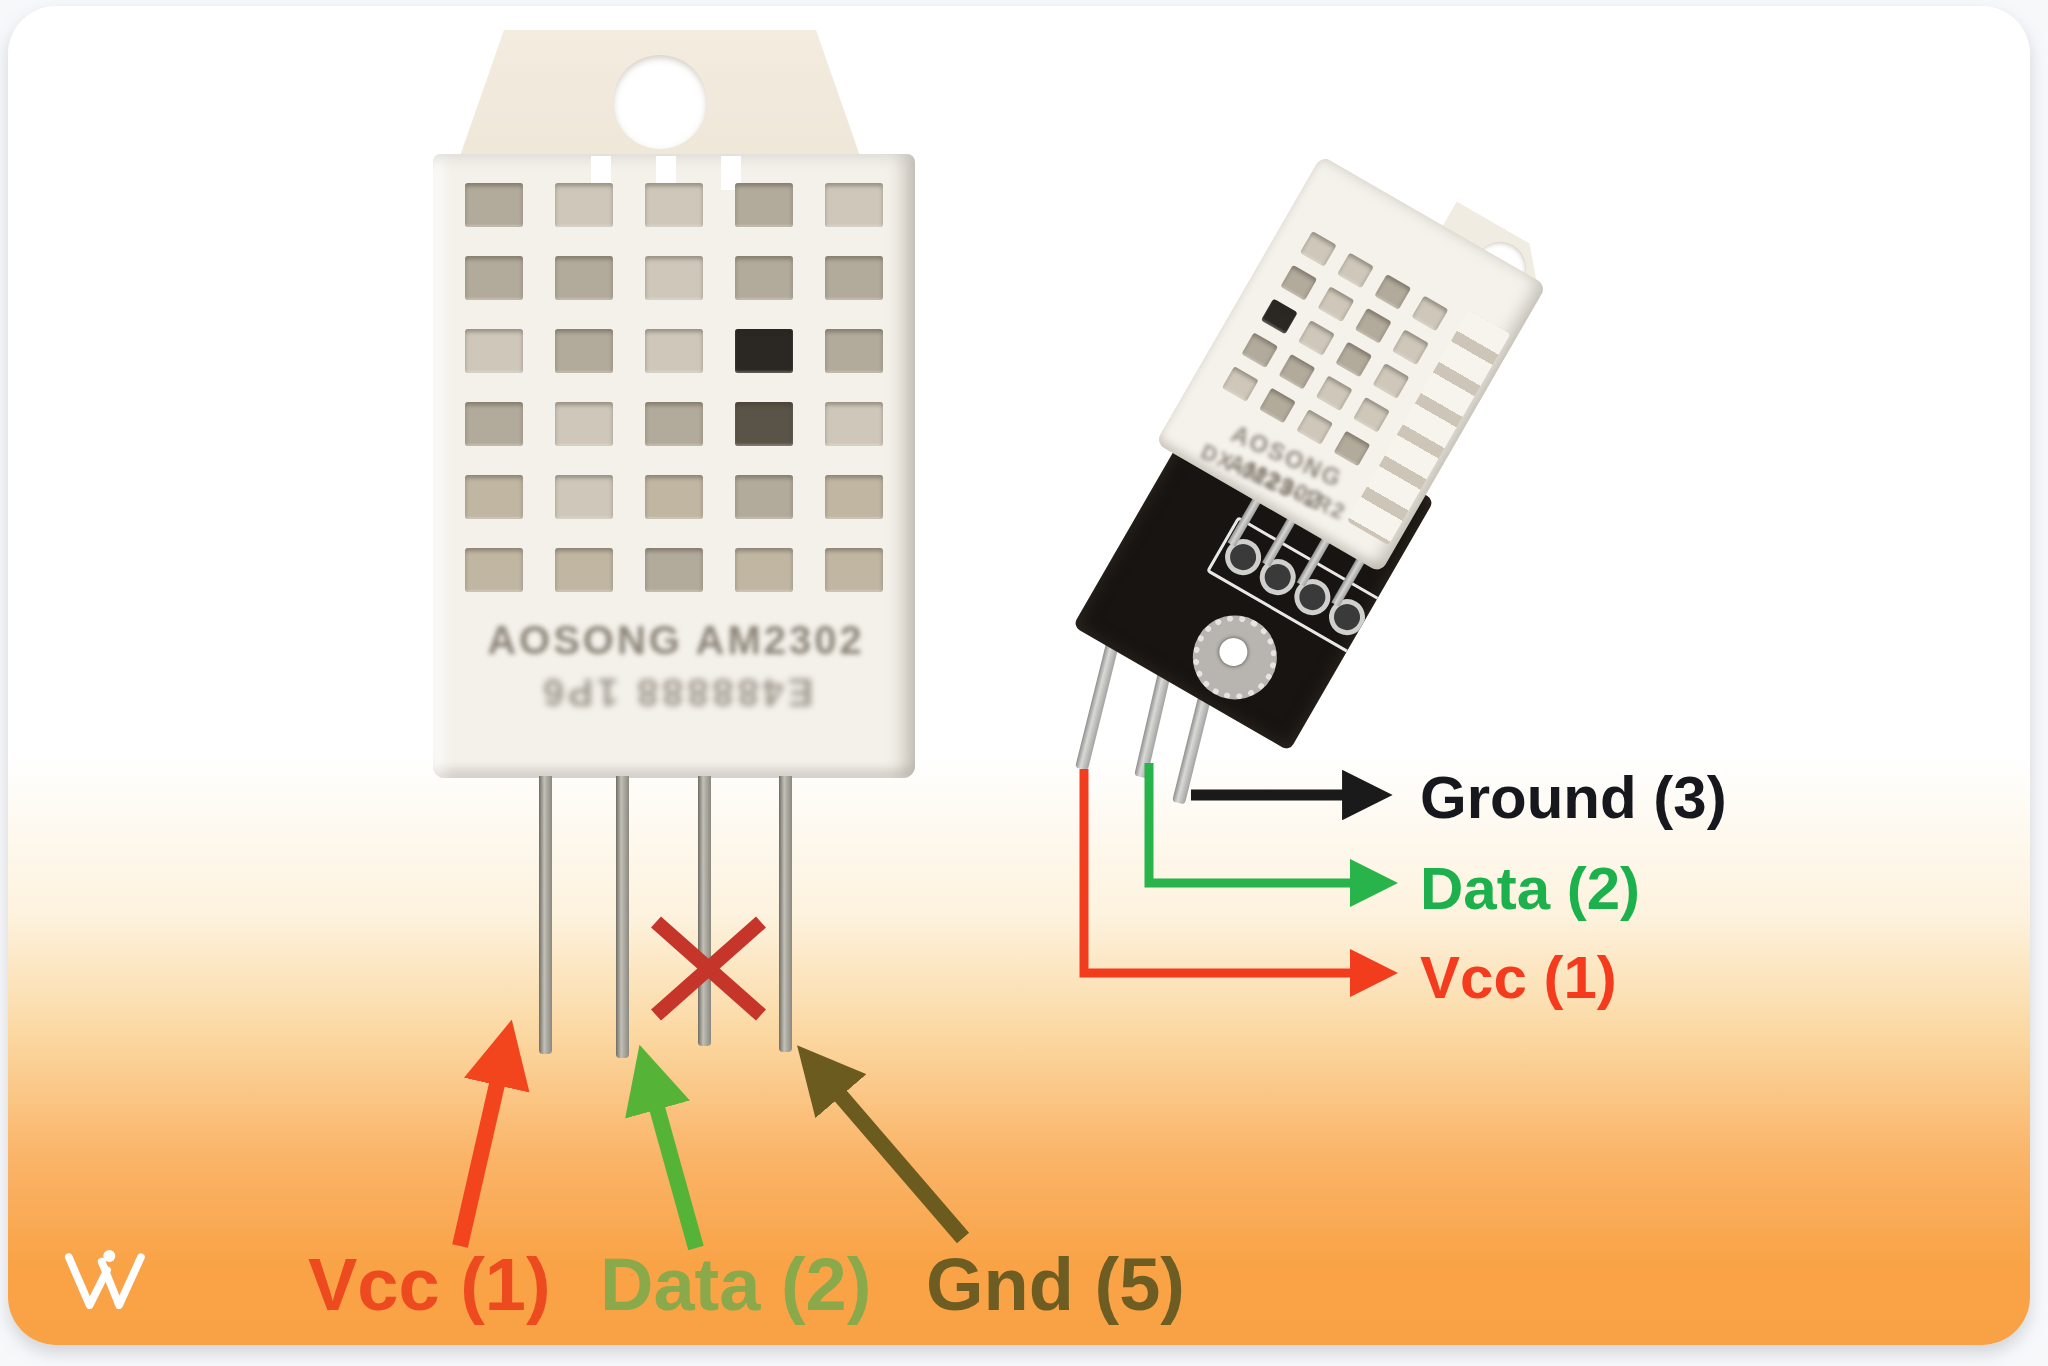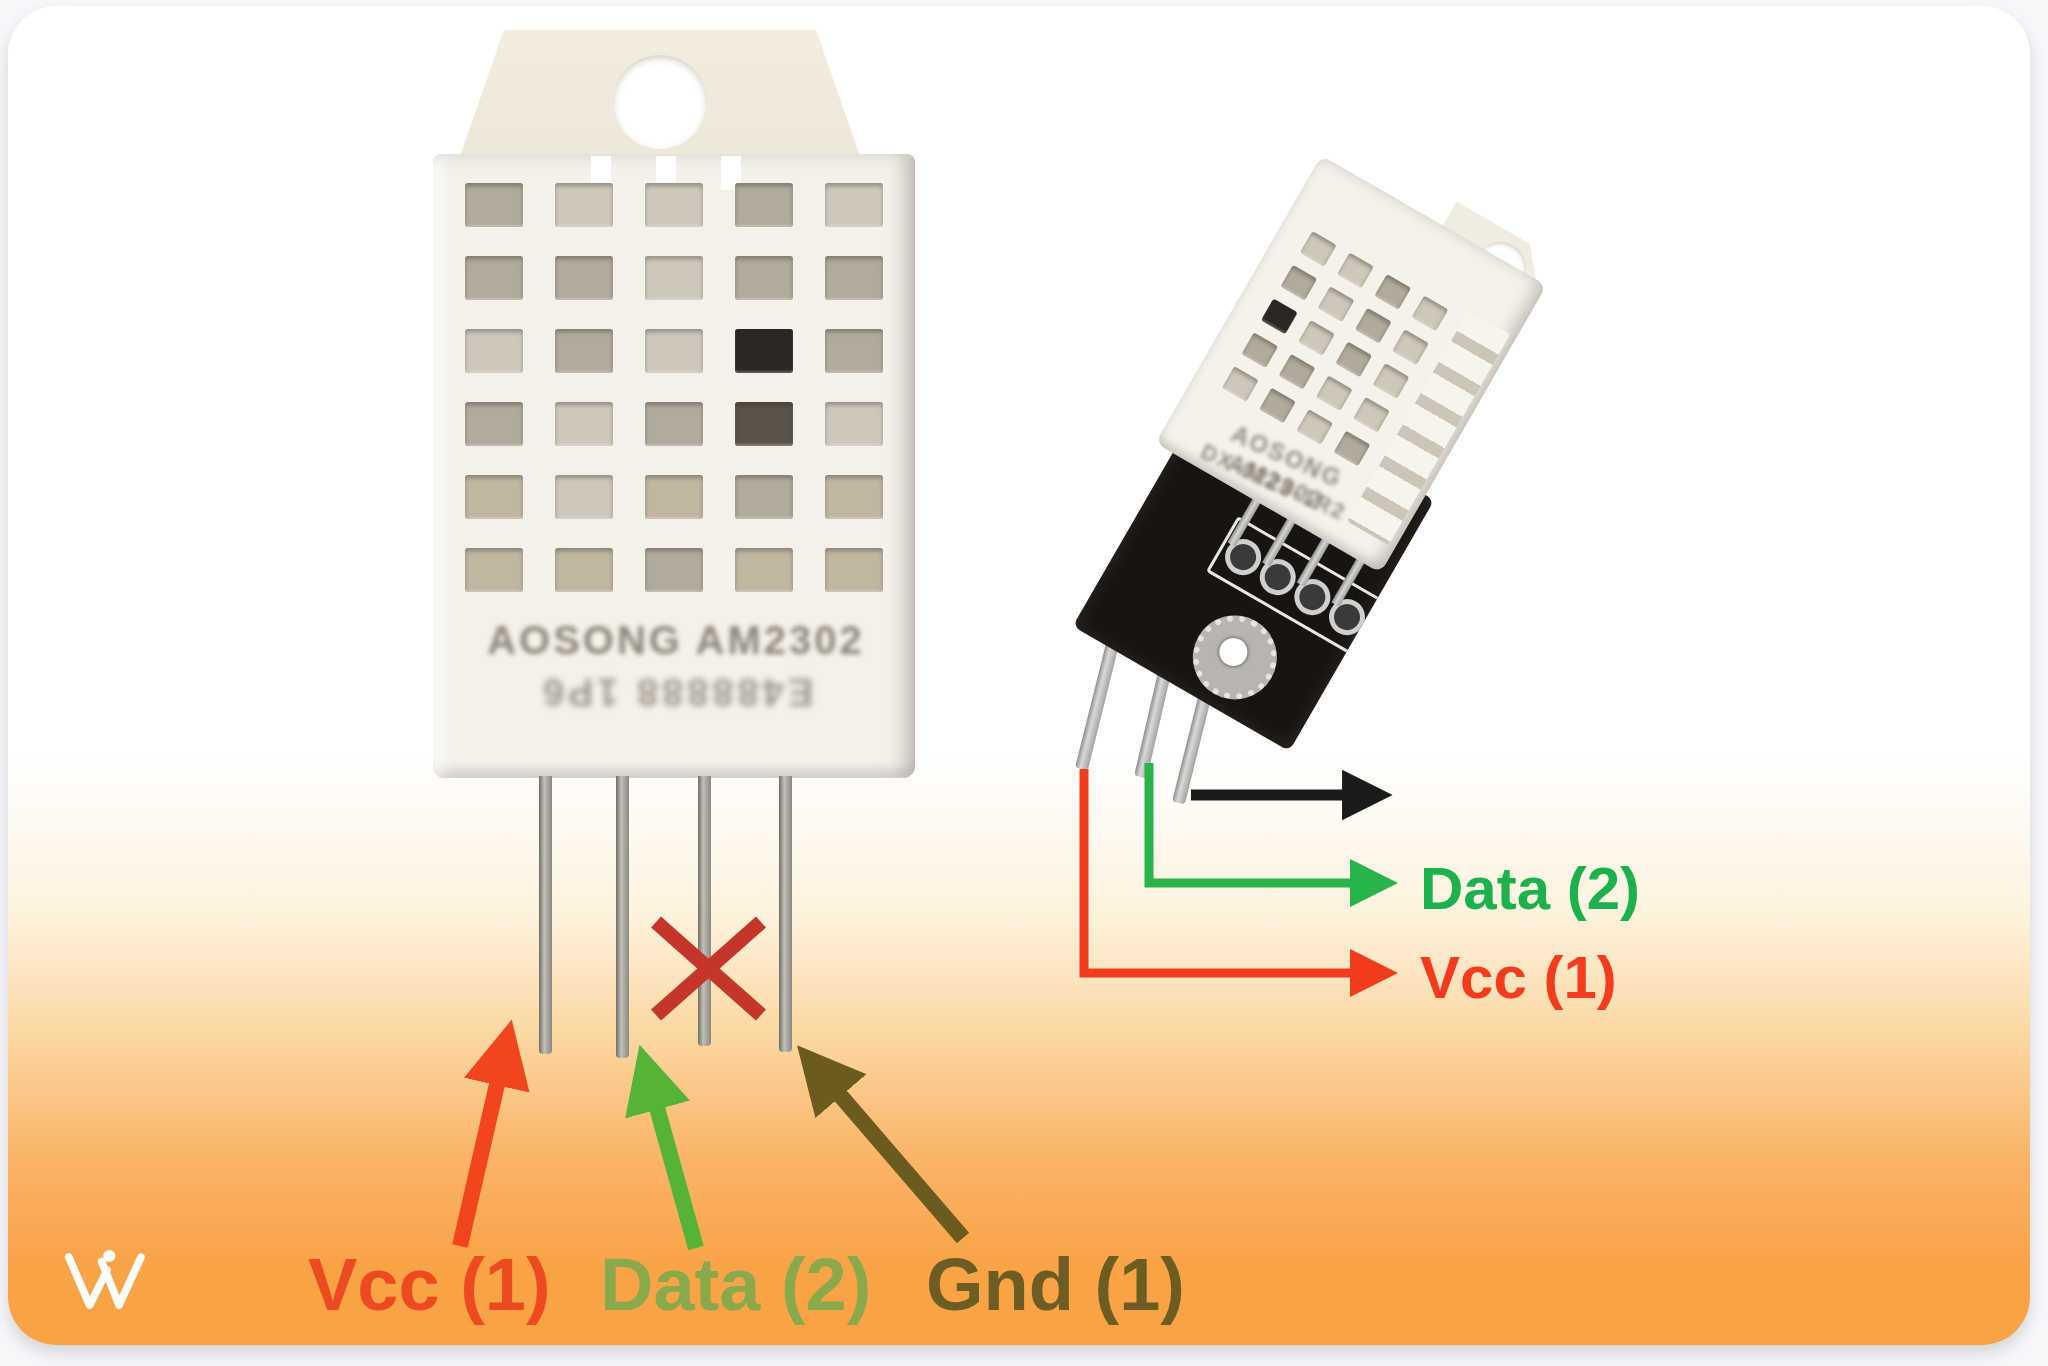--- a/index.html
+++ b/index.html
@@ -181,22 +181,23 @@
     <line x1="688" y1="1242" x2="636" y2="1055" stroke-width="16" marker-end="url(#m-green)" stroke="#55b437"></line>
     <line x1="955" y1="1232" x2="800" y2="1052" stroke-width="16" marker-end="url(#m-olive)" stroke="#6b5b1e"></line>
 
     <line x1="1183" y1="789" x2="1372" y2="789" stroke-width="11" marker-end="url(#m-black)" stroke="#1a1a1a"></line>
     <polyline points="1141,757 1141,877 1378,877" fill="none" stroke-width="9" marker-end="url(#m-green2)" stroke="#28b44b"></polyline>
     <polyline points="1076,763 1076,967 1378,967" fill="none" stroke-width="9" marker-end="url(#m-red2)" stroke="#f23c1e"></polyline>
   </svg>
 
   <div class="abs lbl lbl-big" style="left: 300px; top: 1236px; color: rgb(237, 74, 32);">Vcc (1)</div>
   <div class="abs lbl lbl-big" style="left: 592px; top: 1236px; color: rgb(138, 169, 74);">Data (2)</div>
-  <div class="abs lbl lbl-big" style="left: 918px; top: 1236px; color: rgb(109, 93, 34);">Gnd (1)</div>
-
+  <div class="abs lbl lbl-big" style="left: 918px; top: 1236px; color: rgb(109, 93, 34);">Gnd (5)</div>
+
+  <div class="abs lbl lbl-right" style="left: 1412px; top: 757px; color: rgb(22, 24, 29);">Ground (3)</div>
   <div class="abs lbl lbl-right" style="left: 1412px; top: 848px; color: rgb(29, 177, 78);">Data (2)</div>
   <div class="abs lbl lbl-right" style="left: 1412px; top: 937px; color: rgb(245, 59, 30);">Vcc (1)</div>
 
   <div class="abs" style="left:48px;top:1238px;z-index:6">
     <svg width="100" height="70" viewBox="0 0 80 64">
       <g fill="none" stroke="#ffffff" stroke-width="7" stroke-linecap="round" stroke-linejoin="round">
         <polyline points="6,12 25,56 41,24"></polyline>
         <polyline points="36,16 52,56 72,12"></polyline>
       </g>
       <circle cx="43" cy="11" r="5.5" fill="#ffffff"></circle>

